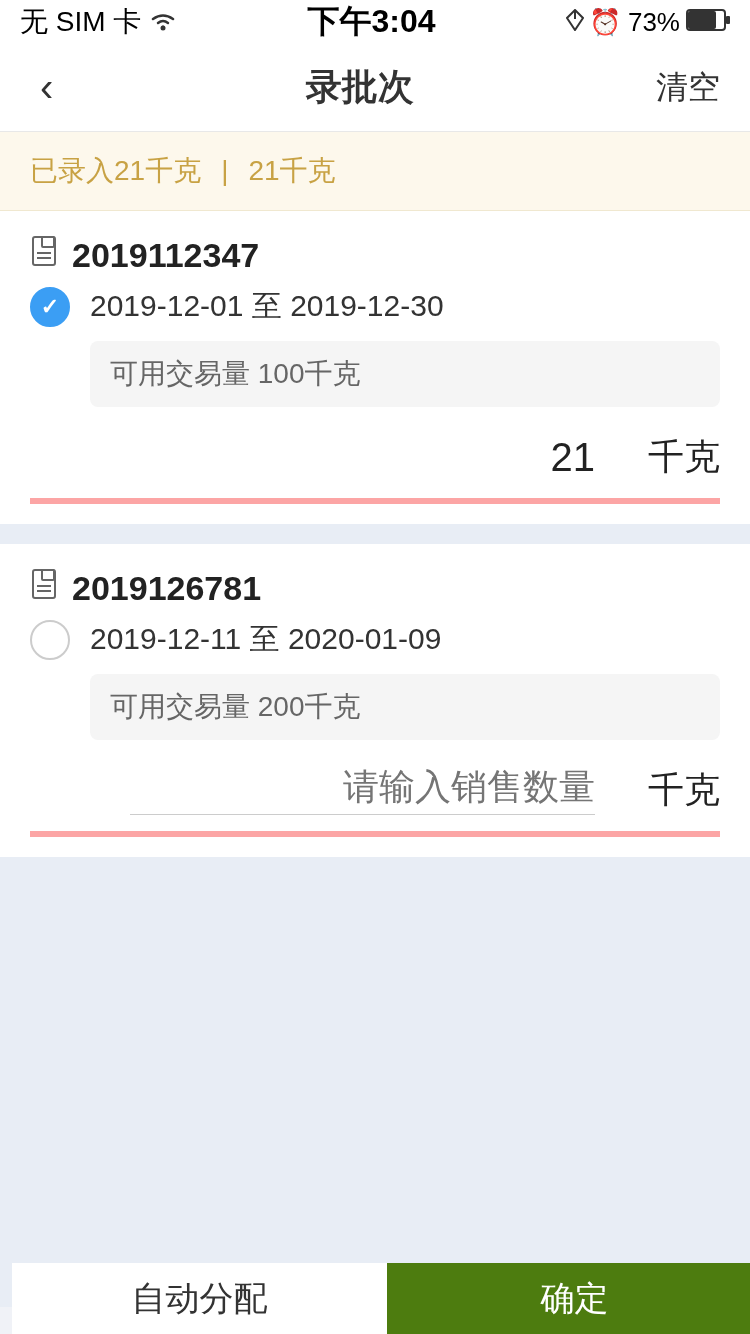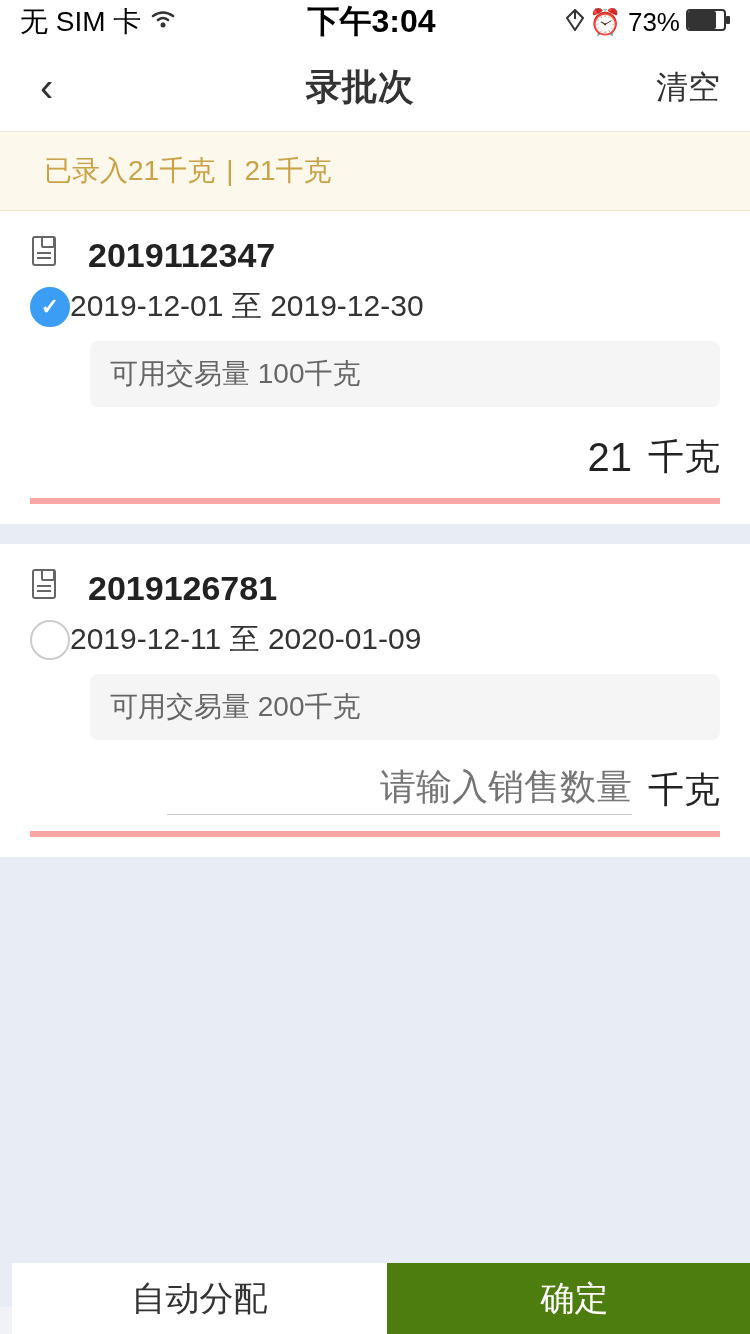--- a/index.html
+++ b/index.html
@@ -17,20 +17,21 @@
       background: #fff;
       height: 44px;
       display: flex;
       align-items: center;
       justify-content: space-between;
       padding: 0 20px;
       font-size: 28px;
     }
     .status-left {
       display: flex;
+      align-items: center;
       gap: 8px;
       font-size: 28px;
       font-weight: 500;
     }
     .status-center {
       font-size: 32px;
       font-weight: 600;
     }
     .status-right {
       display: flex;
@@ -62,24 +63,24 @@
     }
     .nav-clear {
       font-size: 32px;
       color: #333;
       cursor: pointer;
     }
 
     
     .info-banner {
       background: #fdf8ec;
-      padding: 20px 44px;
-      display: flex;
-      align-items: center;
-      gap: 11px;
+      padding: 20px 30px;
+      display: flex;
+      align-items: center;
+      gap: 20px;
       border-bottom: 1px solid #f0e8d0;
     }
     .info-label {
       color: #c8a244;
       font-size: 28px;
     }
     .info-divider {
       color: #c8a244;
       font-size: 28px;
     }
@@ -90,35 +91,36 @@
 
     
     .batch-item {
       background: #fff;
       margin-bottom: 0;
       padding: 24px 30px 20px 30px;
     }
     .batch-header {
       display: flex;
       align-items: center;
-      gap: 24px;
+      gap: 8px;
       margin-bottom: 10px;
     }
     .doc-icon {
       font-size: 30px;
       color: #555;
     }
     .batch-id {
       font-size: 34px;
       font-weight: 600;
       color: #222;
     }
     .batch-date-row {
       display: flex;
       align-items: center;
+      gap: 20px;
       margin-bottom: 14px;
     }
     .radio-circle {
       width: 40px;
       height: 40px;
       border-radius: 50%;
       border: 2px solid #ccc;
       display: flex;
       align-items: center;
       justify-content: center;
@@ -156,20 +158,21 @@
       border-bottom: 6px solid #fca5a5;
     }
     .quantity-value {
       font-size: 40px;
       color: #222;
       font-weight: 500;
     }
     .quantity-unit {
       font-size: 36px;
       color: #222;
+      margin-left: 37px;
     }
     .quantity-input {
       border: none;
       outline: none;
       font-size: 36px;
       color: #ccc;
       text-align: right;
       background: transparent;
       min-width: 200px;
     }

